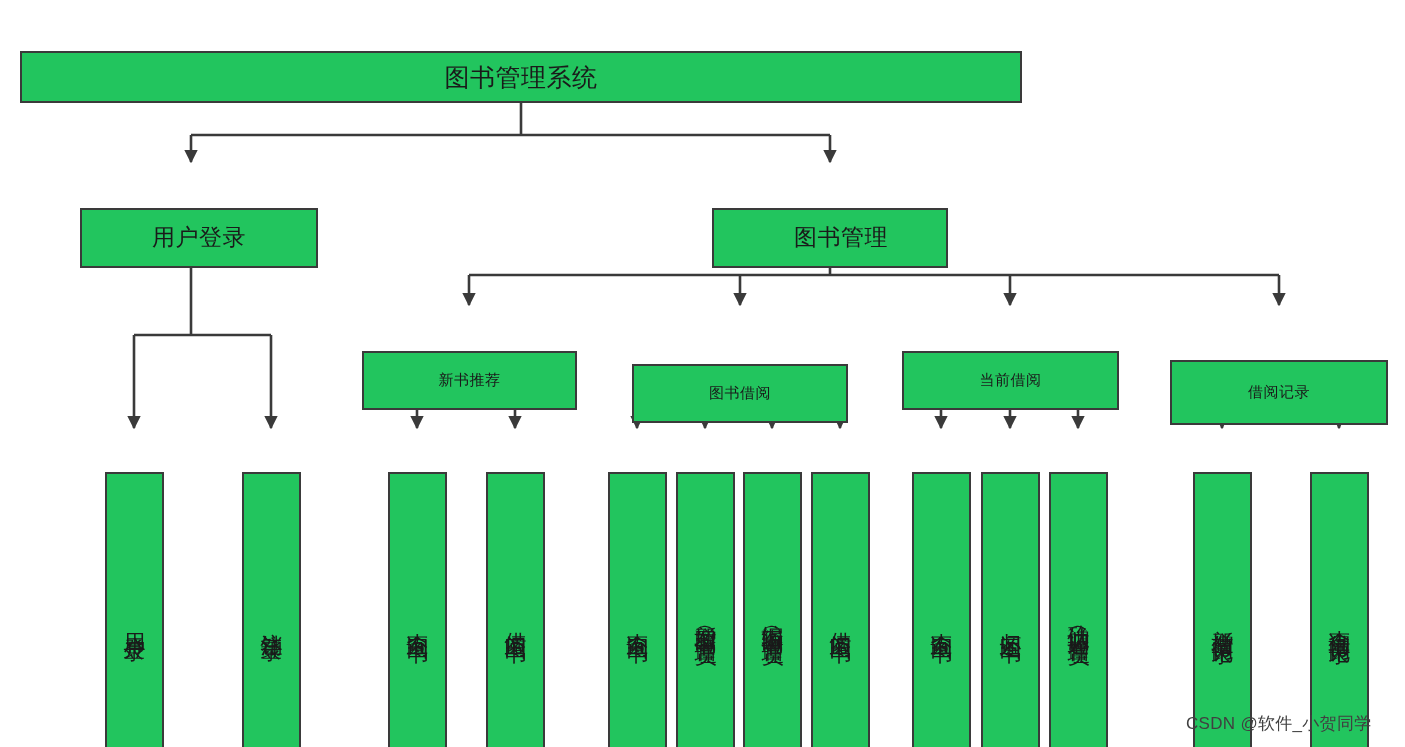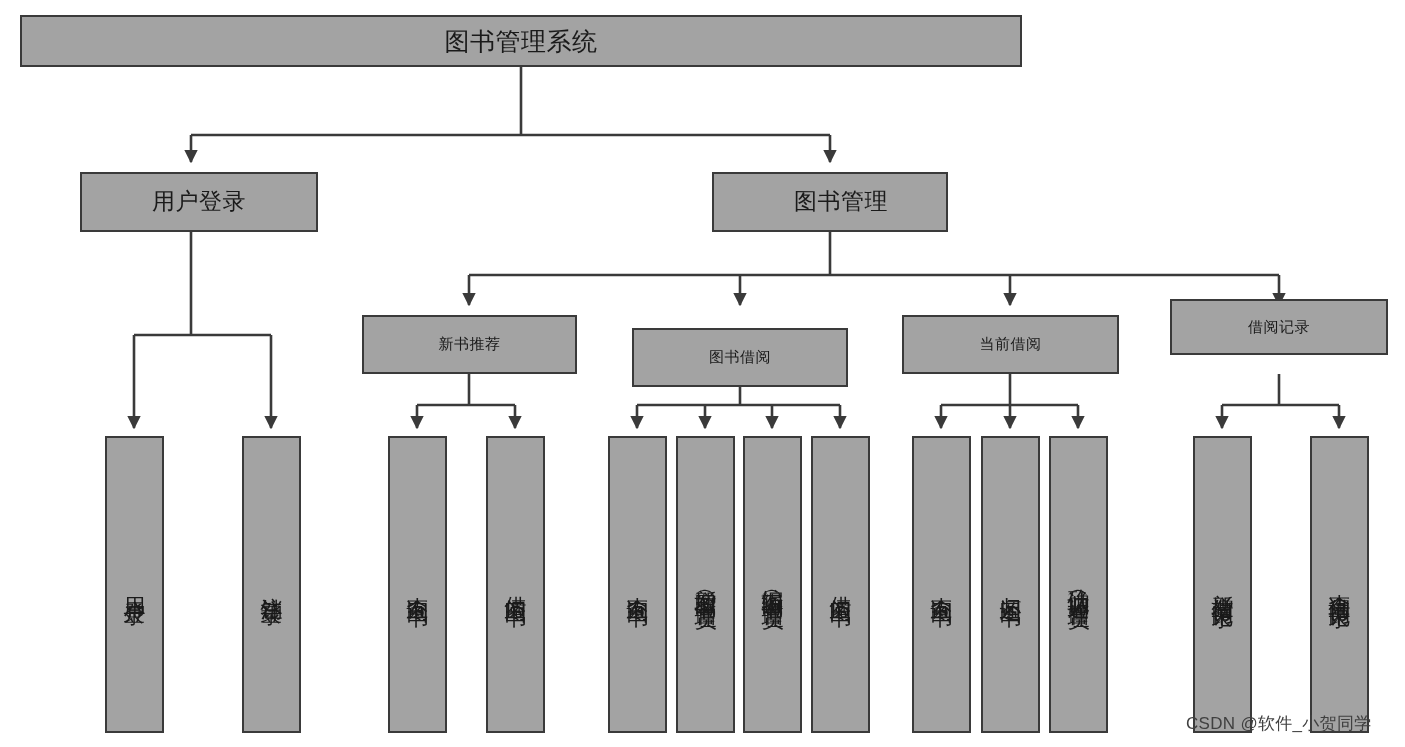--- a/index.html
+++ b/index.html
@@ -16,27 +16,28 @@
     overflow: hidden;
   }
   #edges {
     position: absolute;
     left: 0; top: 0;
     width: 1405px; height: 747px;
     pointer-events: none;
   }
   .node {
     position: absolute;
-    background: #a3a3a3;
+    background: #22c55e;
     border: 2.5px solid #3a3a3a;
     display: flex;
     align-items: center;
     justify-content: center;
     color: #1a1a1a;
     z-index: 3;
+    margin-top: 36px;
   }
   .node-label {
     display: block;
     white-space: nowrap;
     line-height: 1.12;
     letter-spacing: 0.5px;
   }
   .node.root { font-size: 25px; }
   .node.lvl2 { font-size: 23px; }
   .node.lvl3 { font-size: 15px; }
@@ -136,21 +137,21 @@
   </div>
 
   <div class="node lvl3" style="left:632px; top:328px; width:216px; height:59px;align-items:center;">
     <span class="node-label">图书借阅</span>
   </div>
 
   <div class="node lvl3" style="left:902px; top:315px; width:217px; height:59px;">
     <span class="node-label">当前借阅</span>
   </div>
 
-  <div class="node lvl3" style="left:1170px; top:299px; width:218px; height:56px;">
+  <div class="node lvl3" style="left:1170px; top:324px; width:218px; height:65px;">
     <span class="node-label">借阅记录</span>
   </div>
 
   <div class="node leaf" style="left:105px; top:436px; width:59px; height:297px;">
     <span class="node-label">用户登录</span>
   </div>
 
   <div class="node leaf" style="left:242px; top:436px; width:59px; height:297px;">
     <span class="node-label">注销登录</span>
   </div>

